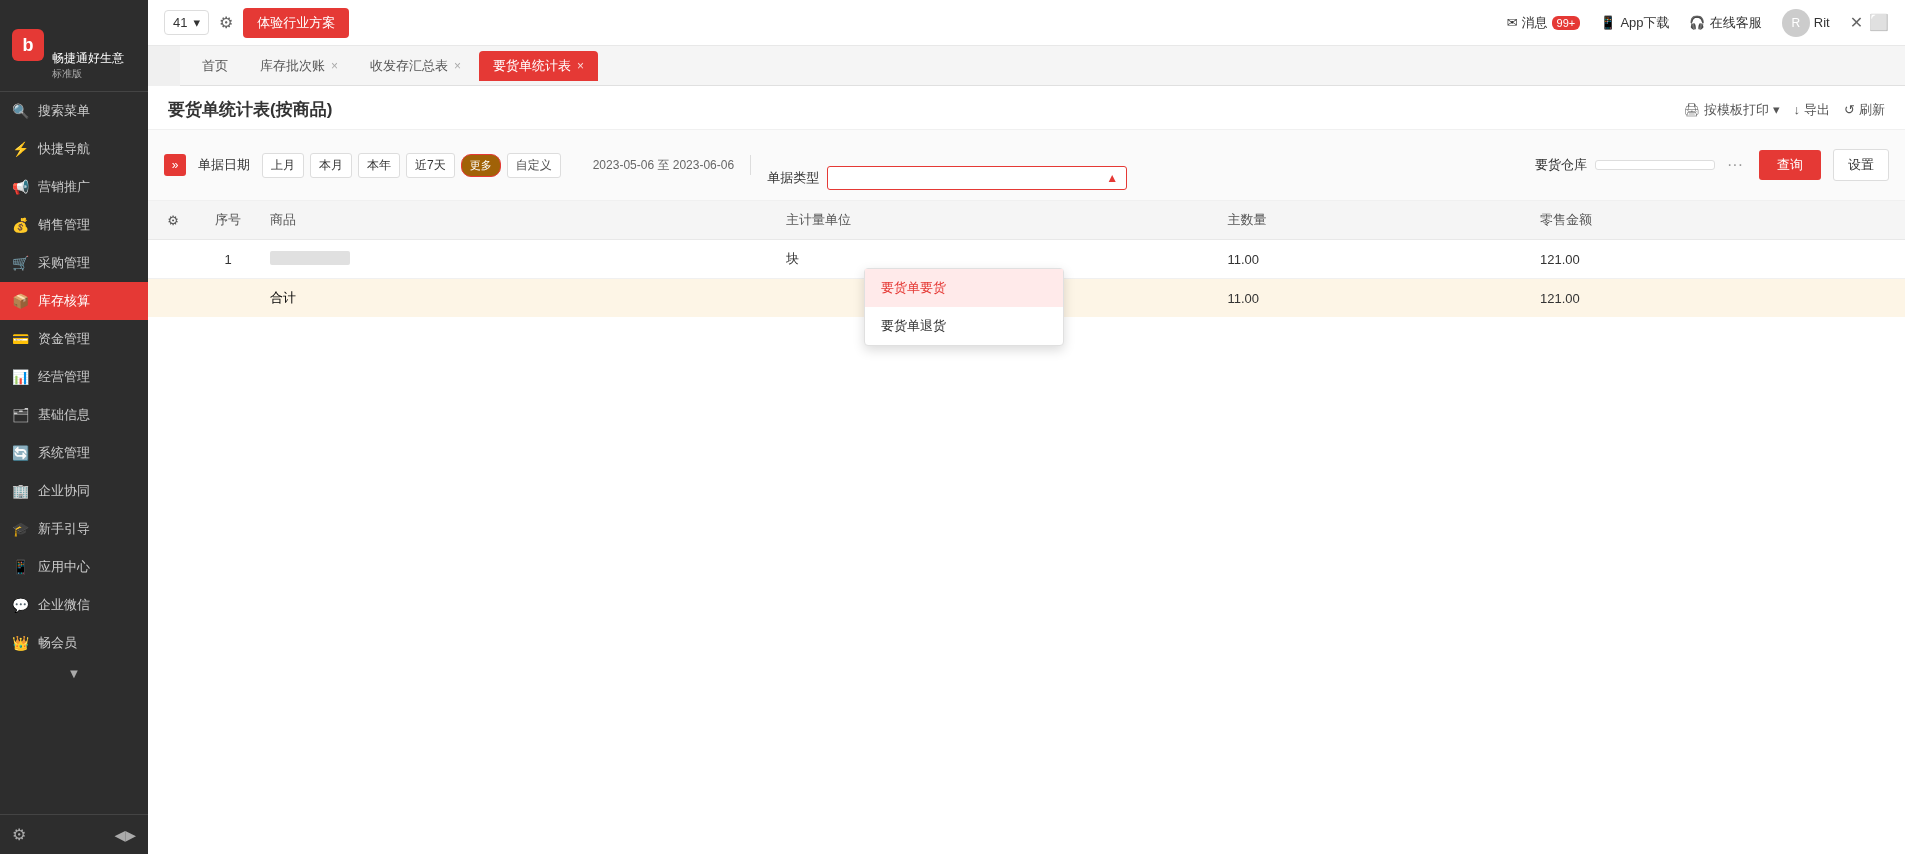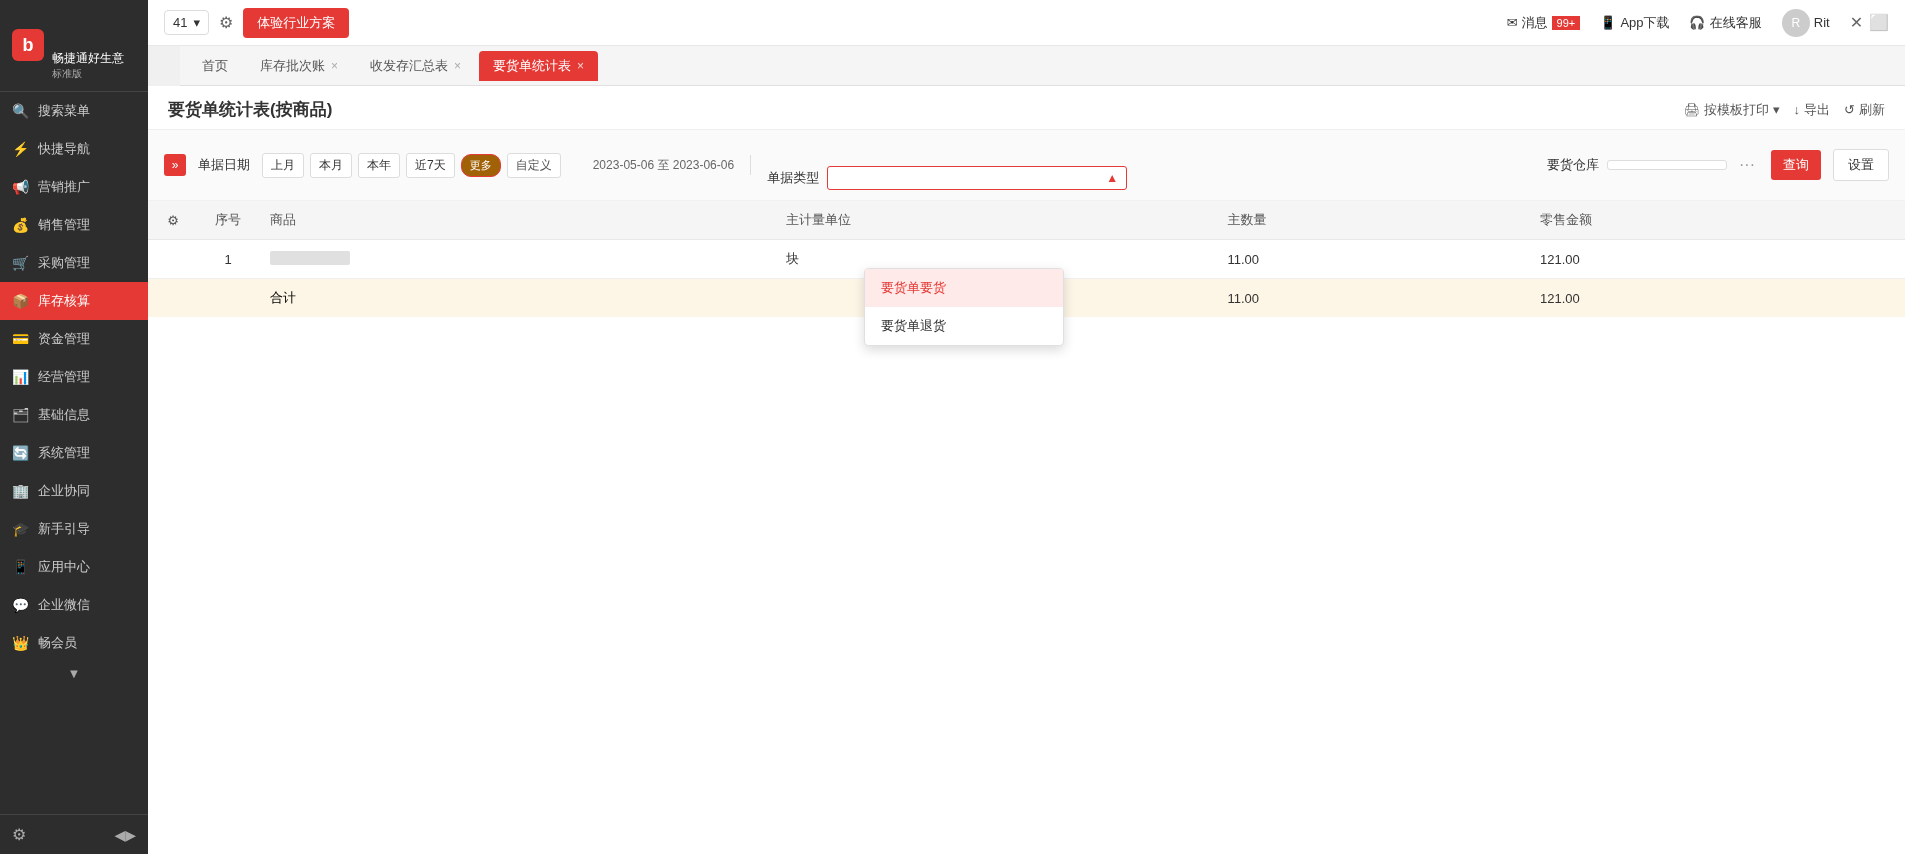--- a/index.html
+++ b/index.html
@@ -138,21 +138,21 @@
     .topbar-msg {
       display: flex;
       align-items: center;
       gap: 4px;
       cursor: pointer;
       position: relative;
     }
     .badge {
       background: #e53935;
       color: white;
-      border-radius: 0;
+      border-radius: 6px;
       font-size: 11px;
       padding: 1px 5px;
       min-width: 20px;
       text-align: center;
     }
     .topbar-app, .topbar-service, .topbar-user {
       display: flex;
       align-items: center;
       gap: 4px;
       cursor: pointer;
@@ -339,21 +339,21 @@
       color: #999;
       font-size: 16px;
       cursor: pointer;
       padding: 0 4px;
     }
     .filter-query-btn {
       background: #e53935;
       color: white;
       border: none;
       border-radius: 3px;
-      padding: 6px 12px;
+      padding: 6px 18px;
       font-size: 13px;
       cursor: pointer;
     }
     .filter-settings-btn {
       border: 1px solid #ddd;
       background: #fff;
       border-radius: 3px;
       padding: 6px 14px;
       font-size: 13px;
       cursor: pointer;

